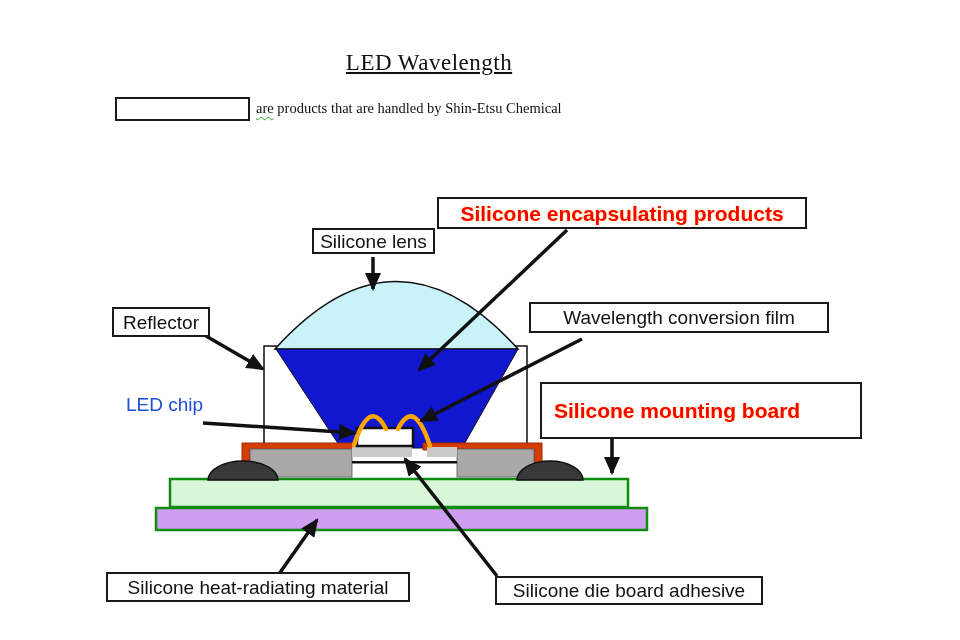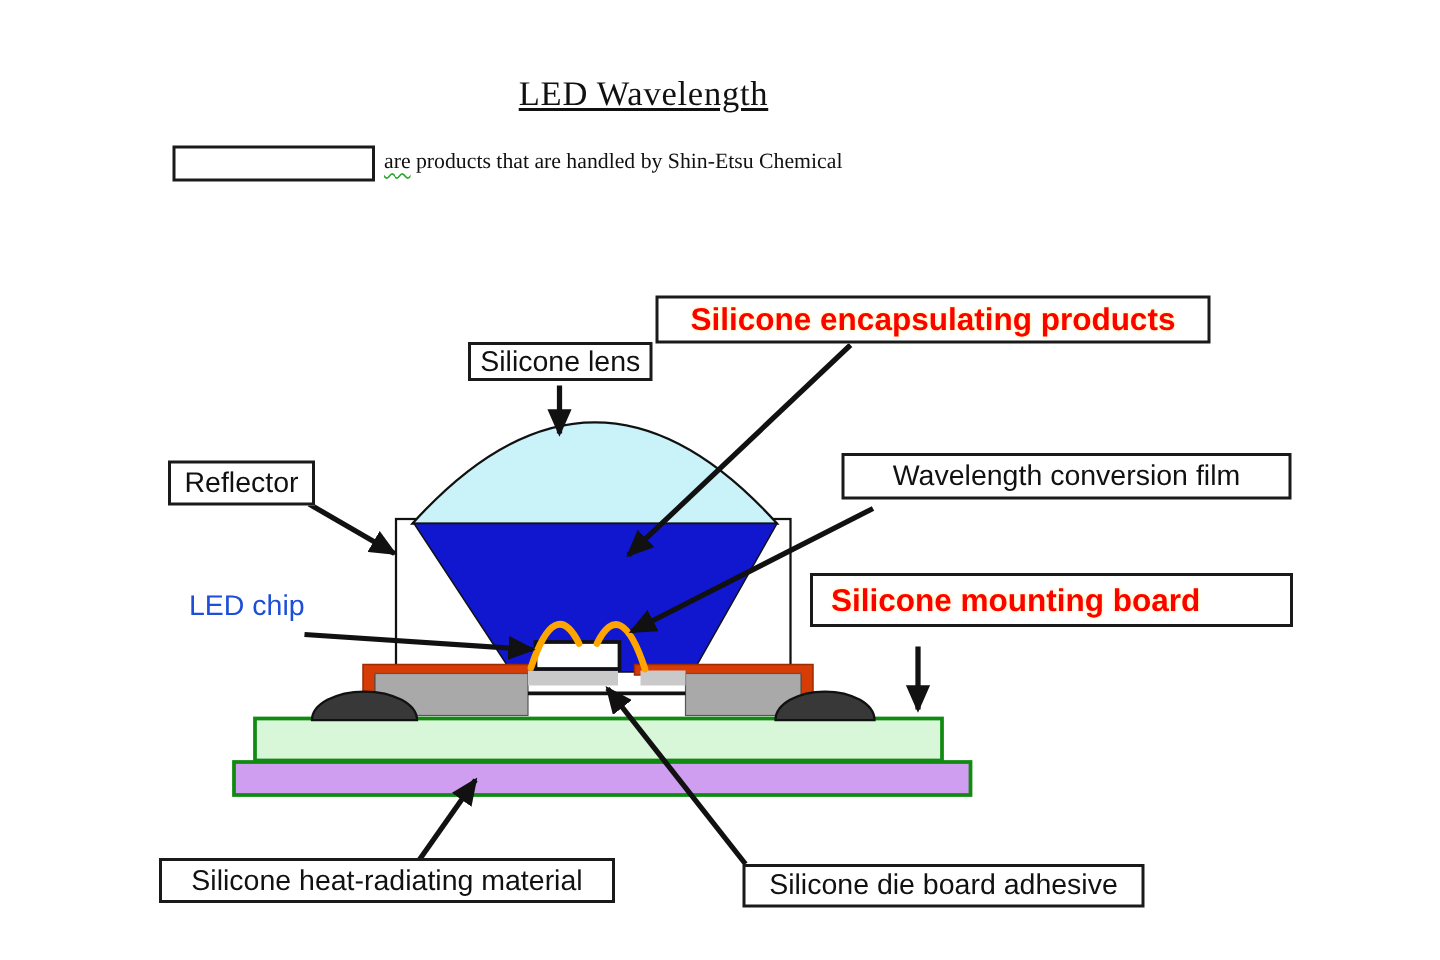--- a/index.html
+++ b/index.html
@@ -34,24 +34,24 @@
     font-size:19px;color:#111;white-space:nowrap;
     line-height:1;
   }
   .callout.red{
     color:#ff0000;font-weight:bold;font-size:21px;
     text-shadow:0 0 2px rgba(255,225,0,.55);
   }
   #lbl-encapsulating{left:437px;top:197px;width:370px;height:32px;}
   #lbl-lens{left:312px;top:228px;width:123px;height:26px;}
   #lbl-reflector{left:112px;top:307px;width:98px;height:30px;}
-  #lbl-wavelength{left:529px;top:302px;width:300px;height:31px;margin-left:32px;}
+  #lbl-wavelength{left:529px;top:302px;width:300px;height:31px;}
   #lbl-led-chip{left:126px;top:394px;width:110px;height:22px;
     font-size:19px;color:#1d4ed8;white-space:nowrap;}
-  #lbl-mounting{left:540px;top:382px;width:322px;height:36px;justify-content:flex-start;padding-left:12px;}
+  #lbl-mounting{left:540px;top:382px;width:322px;height:57px;justify-content:flex-start;padding-left:12px;}
   #lbl-heat{left:106px;top:572px;width:304px;height:30px;}
   #lbl-die{left:495px;top:576px;width:268px;height:29px;}
   #diagram{left:0;top:0;width:960px;height:640px;}
 </style>
 </head>
 <body>
 
 <svg id="diagram" class="abs" viewBox="0 0 960 640" xmlns="http://www.w3.org/2000/svg">
   <defs>
     <marker id="ah" markerWidth="5.2" markerHeight="4.6" refX="4.6" refY="2.3" orient="auto" markerUnits="strokeWidth">

